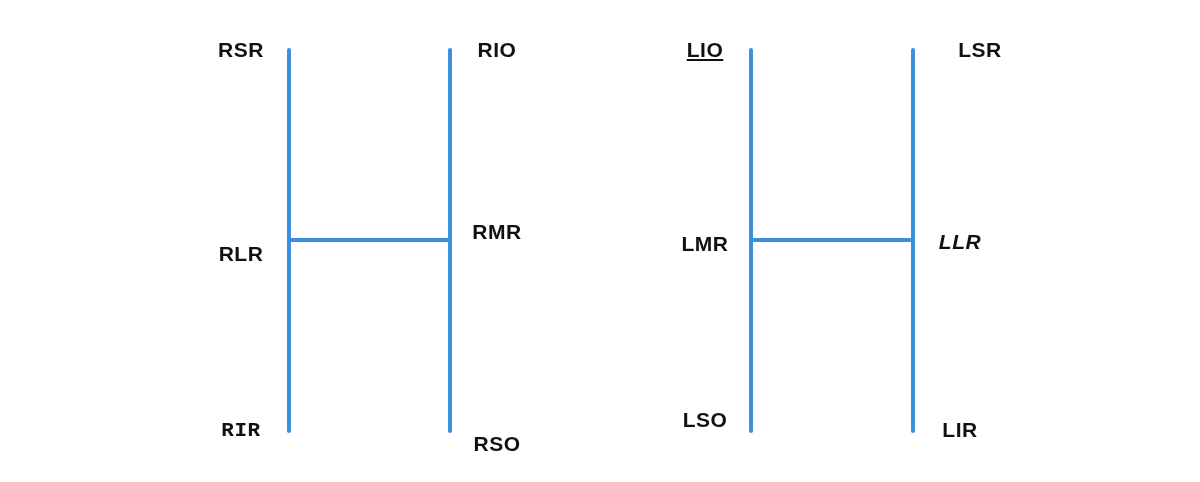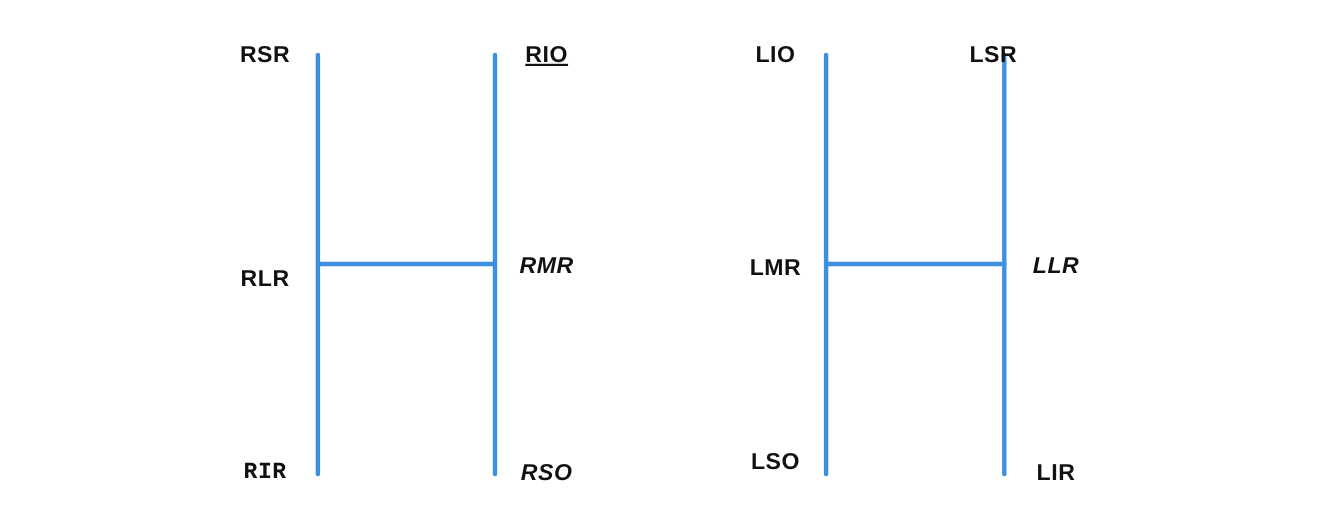--- a/index.html
+++ b/index.html
@@ -16,25 +16,25 @@
       <line x1="289" y1="50" x2="289" y2="431"></line>
       <line x1="450" y1="50" x2="450" y2="431"></line>
       <line x1="289" y1="240" x2="450" y2="240"></line>
       <line x1="751" y1="50" x2="751" y2="431"></line>
       <line x1="913" y1="50" x2="913" y2="431"></line>
       <line x1="751" y1="240" x2="913" y2="240"></line>
     </g>
   </svg>
 
   <span class="label" style="left:241px;top:50px;">RSR</span>
-  <span class="label" style="left:497px;top:50px;text-decoration:underline;">RIO</span>
+  <span class="label" style="left:497px;top:50px;">RIO</span>
   <span class="label" style="left:241px;top:254px;">RLR</span>
-  <span class="label" style="left:497px;top:242px;font-style:italic;">RMR</span>
+  <span class="label" style="left:497px;top:232px;">RMR</span>
   <span class="label" style="left:241px;top:430px;font-family:Liberation Mono, monospace;">RIR</span>
-  <span class="label" style="left:497px;top:430px;font-style:italic;">RSO</span>
+  <span class="label" style="left:497px;top:444px;">RSO</span>
 
-  <span class="label" style="left:705px;top:50px;">LIO</span>
-  <span class="label" style="left:903px;top:50px;">LSR</span>
+  <span class="label" style="left:705px;top:50px;text-decoration:underline;">LIO</span>
+  <span class="label" style="left:980px;top:50px;">LSR</span>
   <span class="label" style="left:705px;top:244px;">LMR</span>
   <span class="label" style="left:960px;top:242px;font-style:italic;">LLR</span>
   <span class="label" style="left:705px;top:420px;">LSO</span>
   <span class="label" style="left:960px;top:430px;">LIR</span>
 </div>
 
 </body></html>

